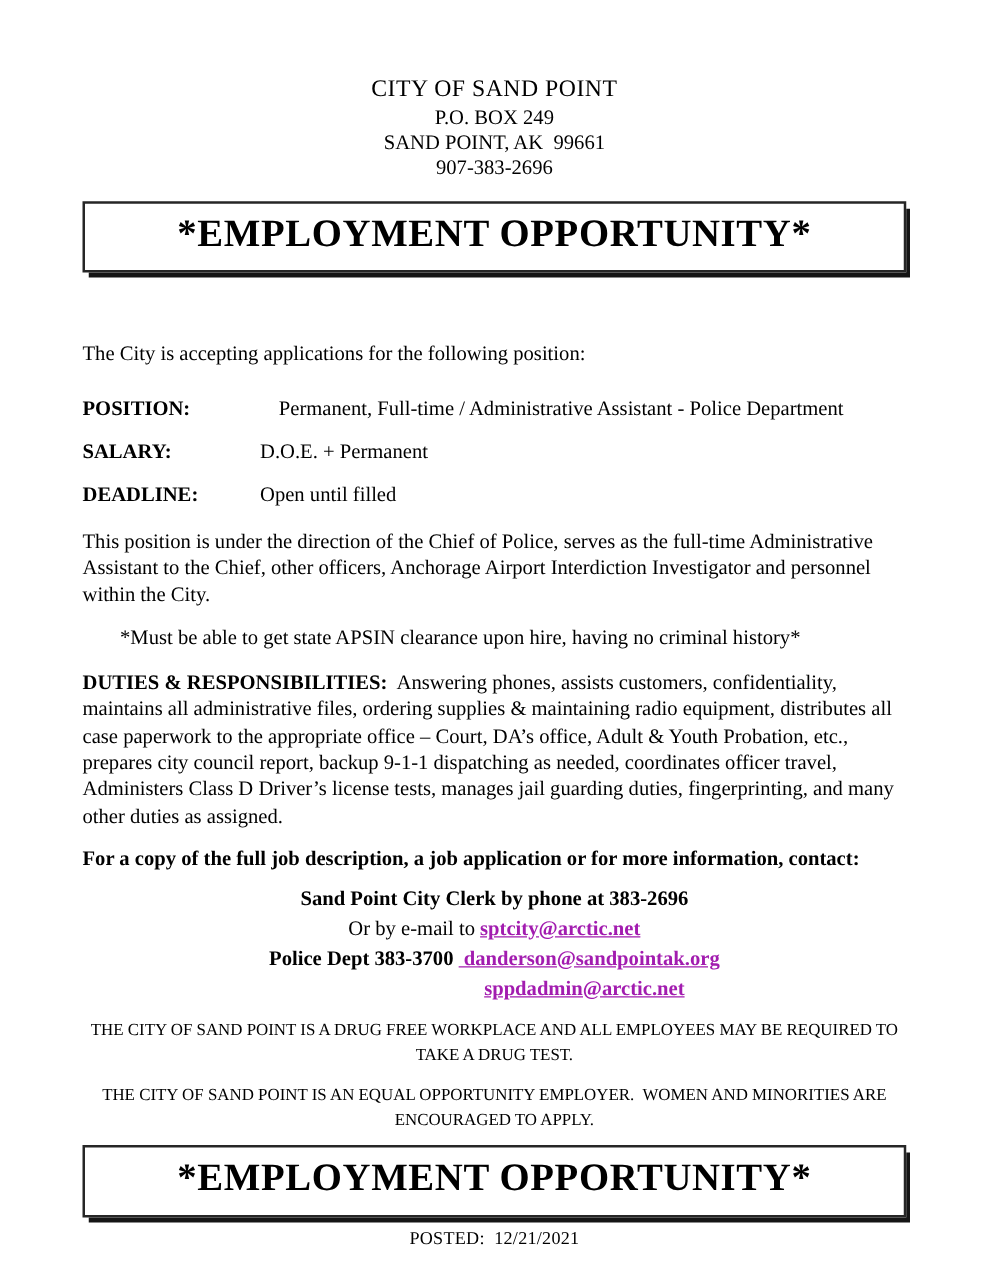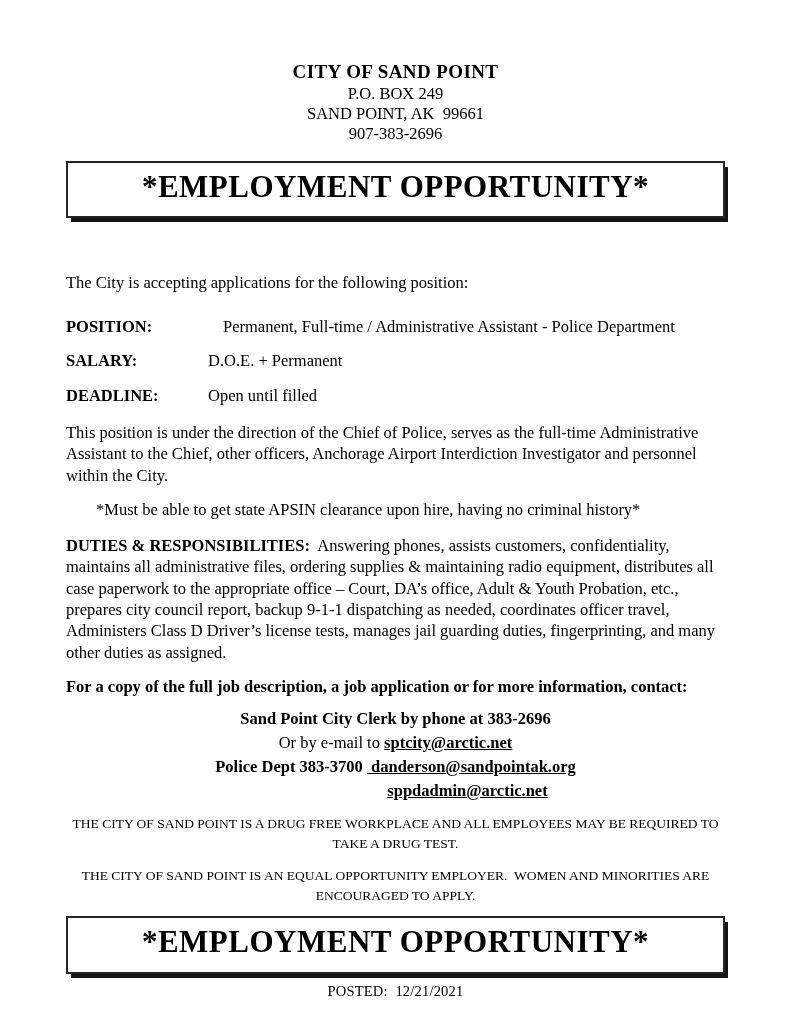--- a/index.html
+++ b/index.html
@@ -9,21 +9,21 @@
     box-sizing: border-box;
     padding: 60px 66px 0 66px;
     font-family: "Liberation Serif", "DejaVu Serif", serif;
     font-size: 16.5px;
     line-height: 1.3;
     color: #000000;
     background: #ffffff;
     overflow: hidden;
   }
   .letterhead { text-align: center; line-height: 1.24; }
-  .org-name { font-weight: bold; font-size: 19px; letter-spacing: 0.4px; }
+  .org-name { font-weight: normal; font-size: 19px; letter-spacing: 0.4px; }
   .addr-line { font-size: 16.5px; }
 
   .banner {
     margin-top: 16px;
     border: 2px solid #262626;
     box-shadow: 4px 5px 0 -1px #151515;
     background: #ffffff;
     text-align: center;
     padding: 4px 0 9px 0;
   }
@@ -44,21 +44,21 @@
   .field-label { flex: none; width: 142px; font-weight: bold; }
   .field-value { flex: auto; }
 
   .para { margin-top: 14px; }
   .apsin-note { margin-top: 13px; padding-left: 30px; }
   .contact-intro { margin-top: 13px; font-weight: bold; }
 
   .contact { text-align: center; margin-top: 9px; line-height: 1.45; }
   .contact .line4 { padding-left: 144px; }
   .link {
-    color: #000000;
+    color: #a21caf;
     font-weight: bold;
     text-decoration: underline;
     cursor: pointer;
   }
 
   .caps {
     text-align: center;
     font-size: 13.5px;
     line-height: 1.48;
     margin: 12px 6px 0 6px;

